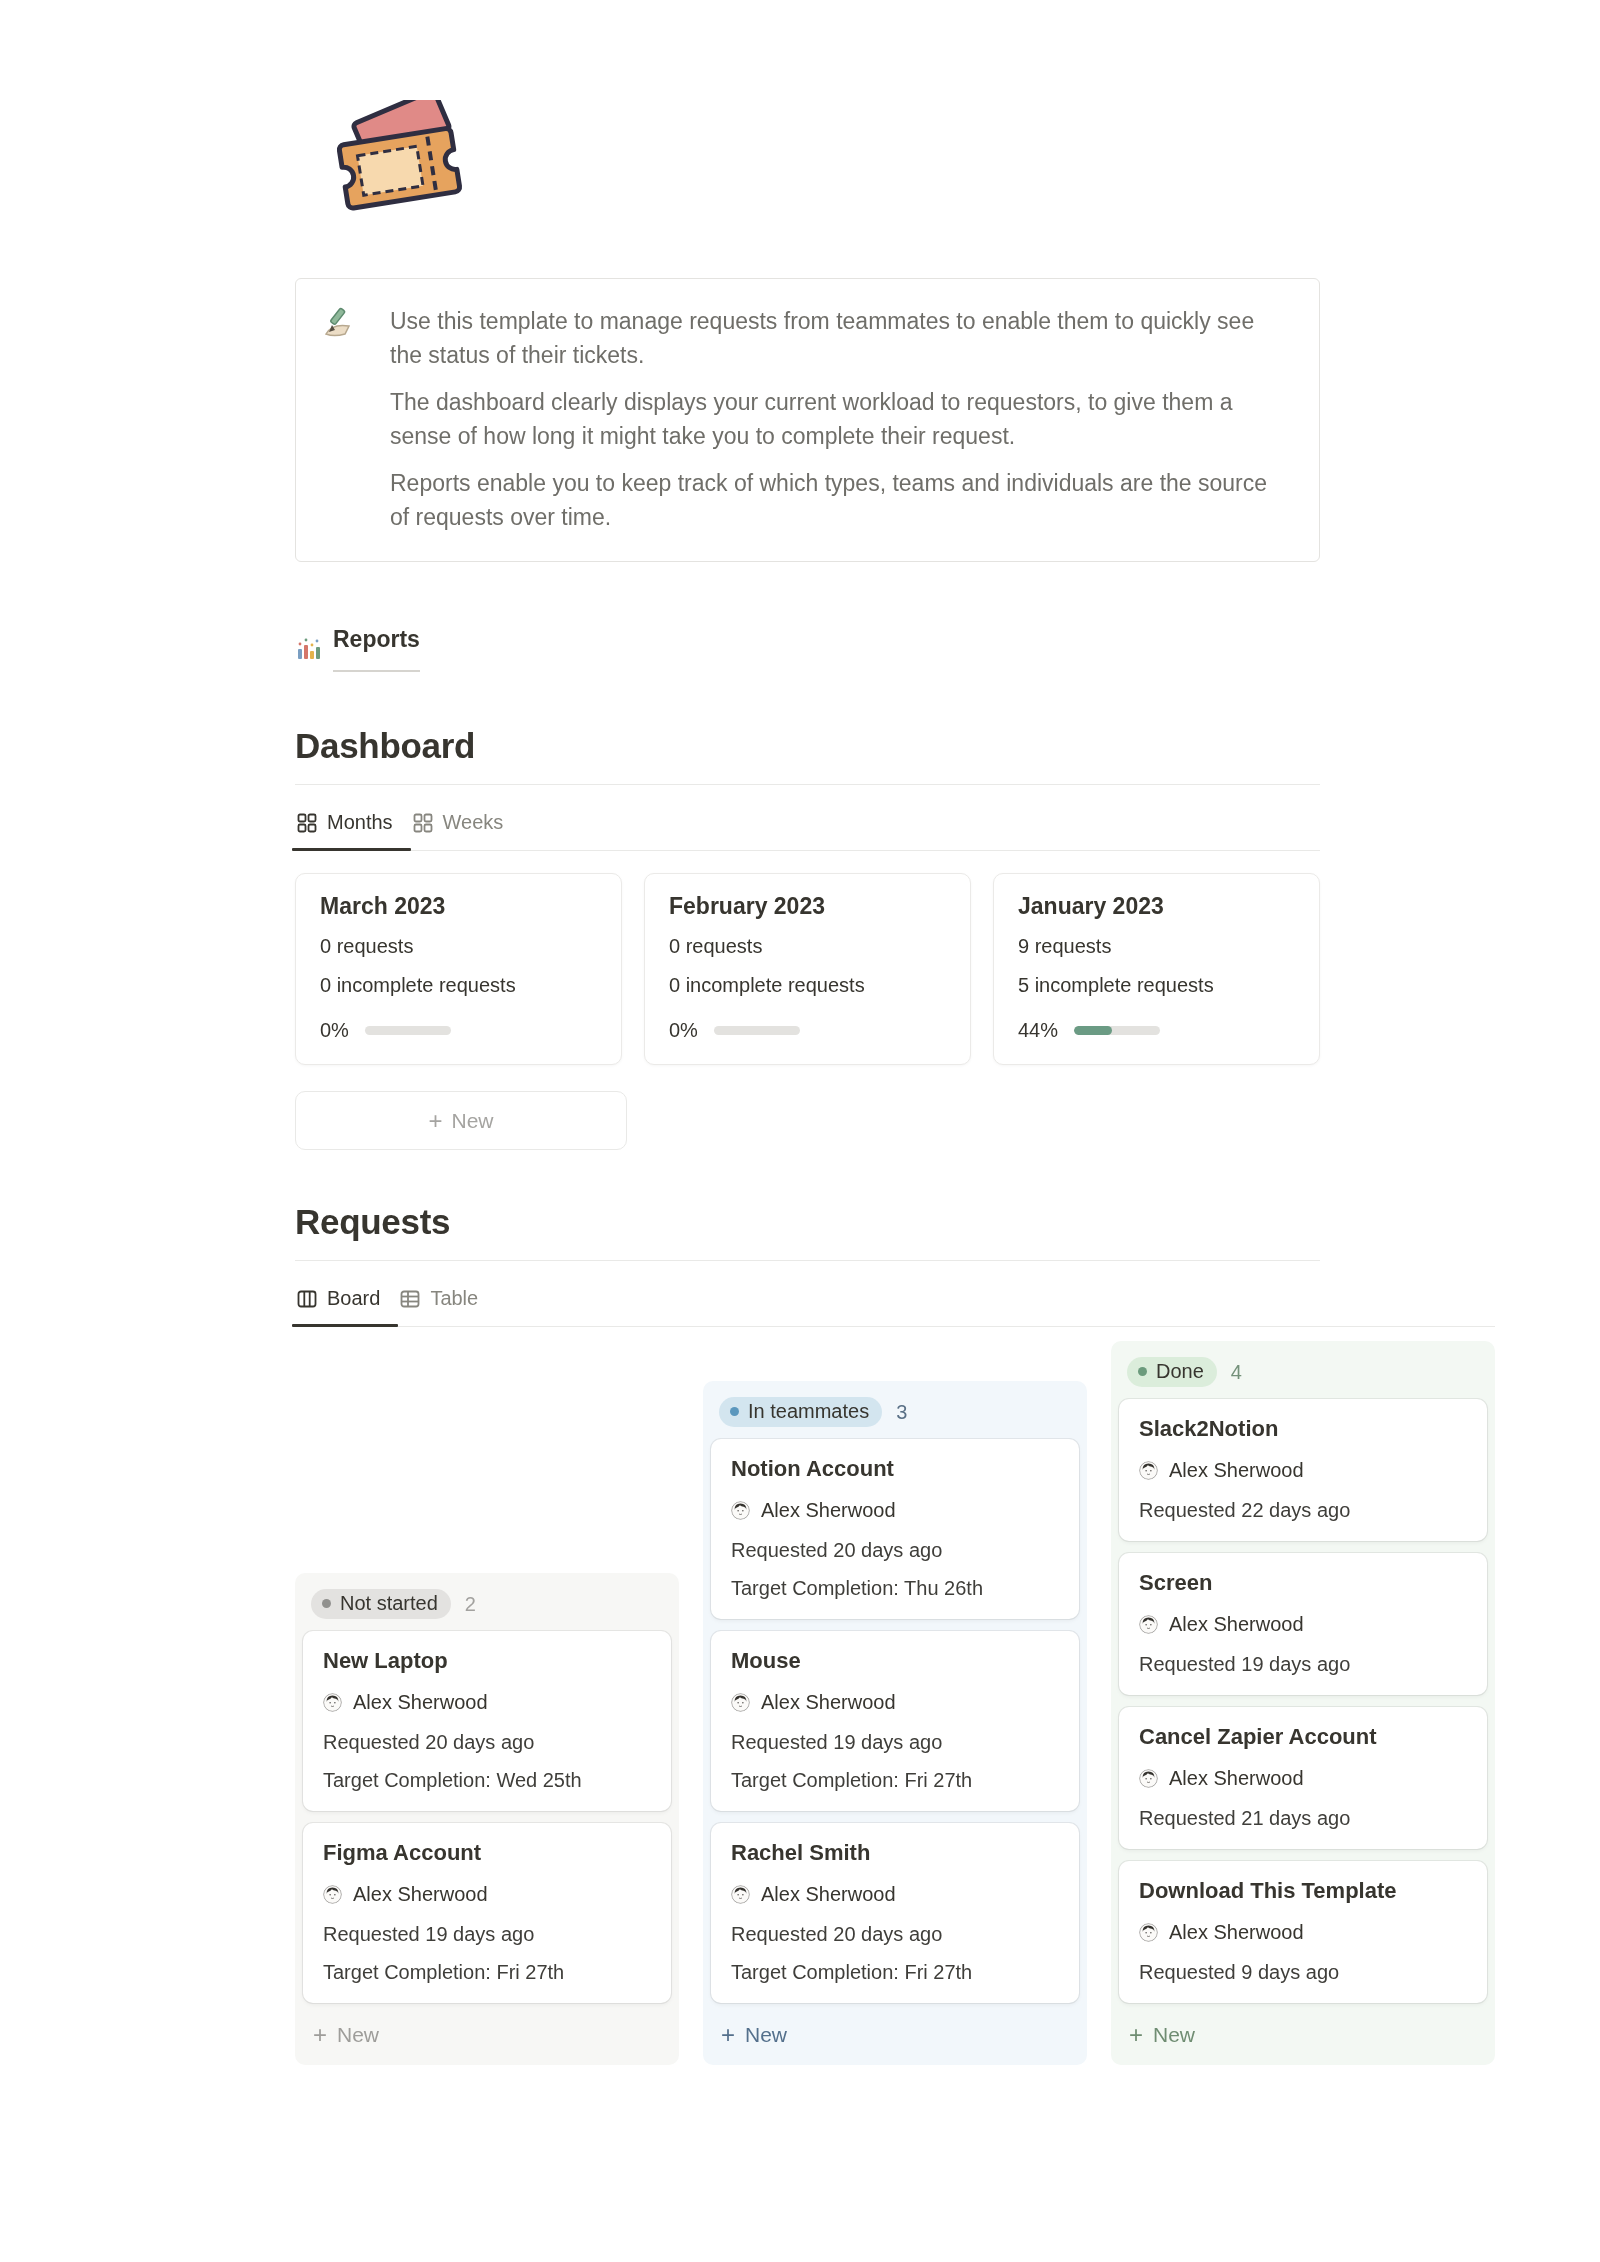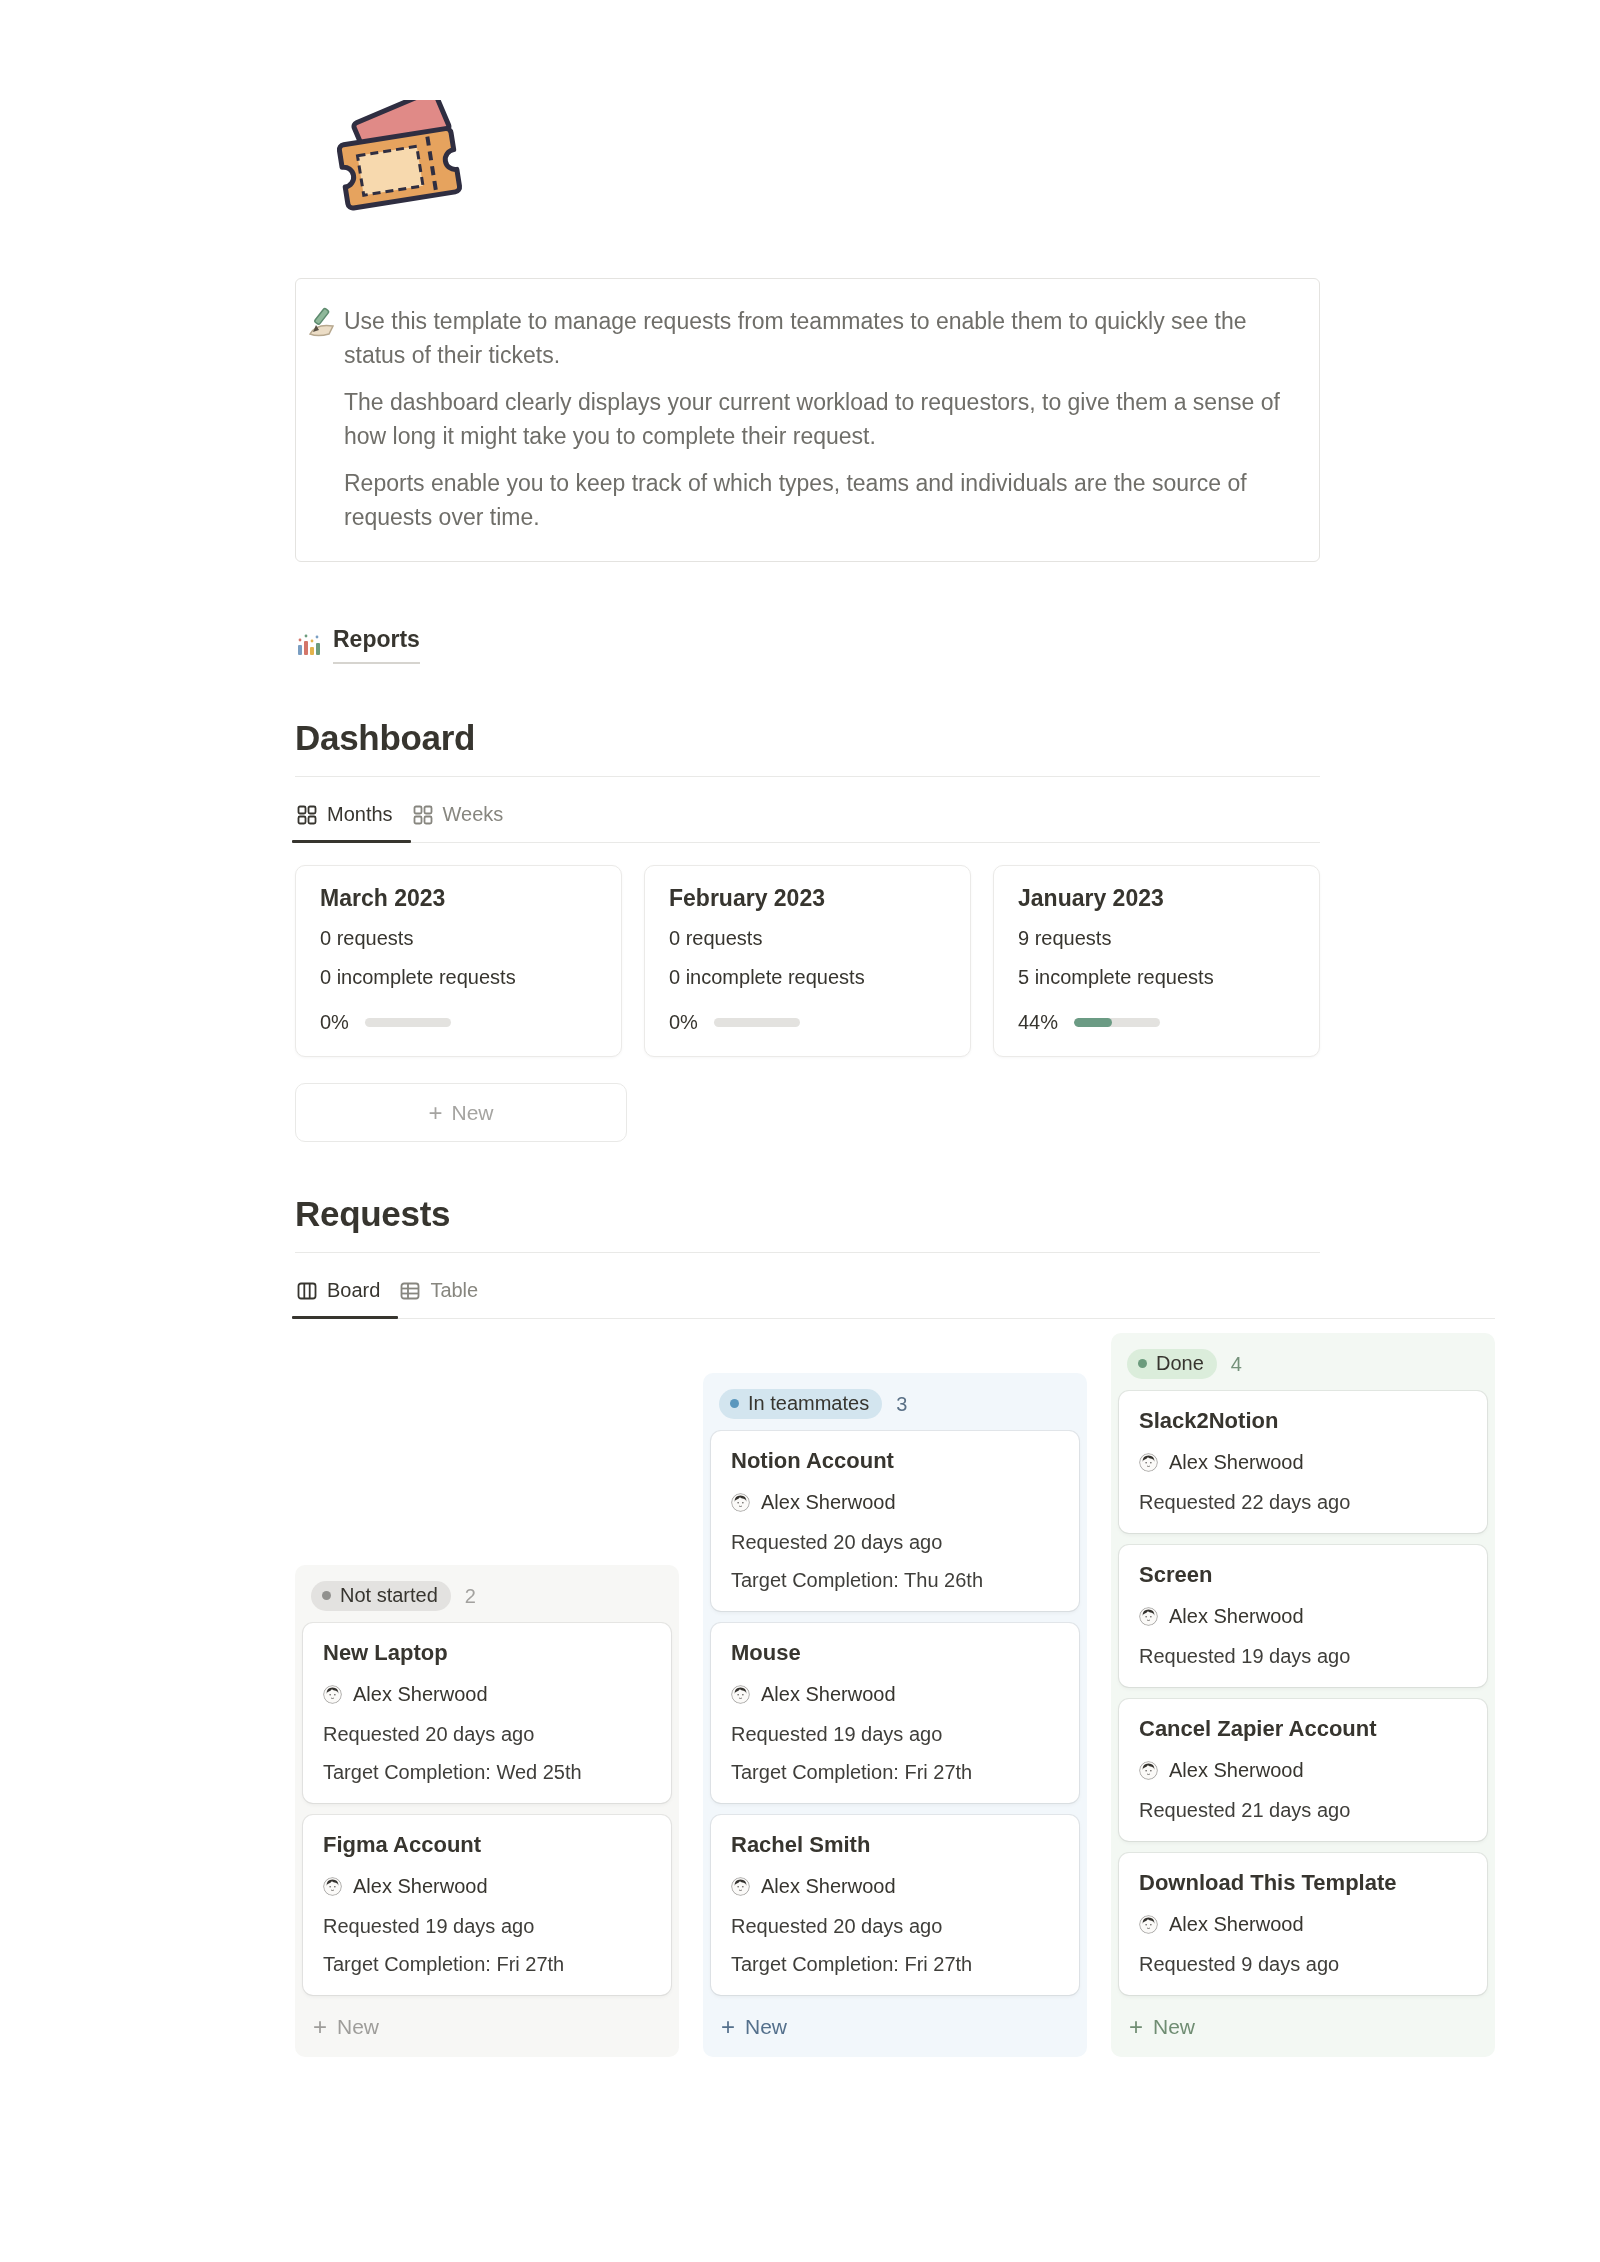--- a/index.html
+++ b/index.html
@@ -8,29 +8,29 @@
     font-family:"Liberation Sans",sans-serif;
     color:#37352f;position:relative;overflow:hidden;
   }
   .content{width:1025px;margin-left:295px;}
 
   
   .page-icon{margin:100px 0 0 30px;width:152px;height:118px;display:block;}
   .page-title{margin-top:92px;font-size:58px;font-weight:700;letter-spacing:-0.5px;line-height:72px;}
 
   
-  .callout{margin-top:60px;border:1px solid #e4e3e0;border-radius:6px;padding:25px 28px 27px 10px;display:flex;gap:4px;background:#fff;}
+  .callout{margin-top:60px;border:1px solid #e4e3e0;border-radius:6px;padding:25px 28px 27px 26px;display:flex;gap:34px;background:#fff;}
   .callout-icon{width:34px;height:34px;flex:0 0 34px;margin-top:2px;}
   .callout-body p{margin:0 0 13px 0;font-size:23px;line-height:34px;color:#6f6e69;}
   .callout-body p:last-child{margin-bottom:0;}
 
   
   .page-link{margin-top:64px;display:flex;align-items:center;gap:12px;width:fit-content;cursor:pointer;}
   .page-link .pl-icon{width:26px;height:26px;}
-  .page-link .pl-label{font-size:23px;font-weight:600;border-bottom:2px solid #d6d4cf;padding-bottom:9px;}
+  .page-link .pl-label{font-size:23px;font-weight:600;border-bottom:2px solid #d6d4cf;padding-bottom:17px;}
 
   
   .h2{font-size:35px;font-weight:700;letter-spacing:-0.3px;}
   .h2.dash{margin-top:54px;}
   .h2.req{margin-top:52px;}
   .divider{height:1px;background:#e9e9e7;margin-top:18px;}
 
   
   .tabs{display:flex;gap:16px;border-bottom:1px solid #e9e9e7;margin-top:14px;}
   .tabs.wide{width:1200px;}

